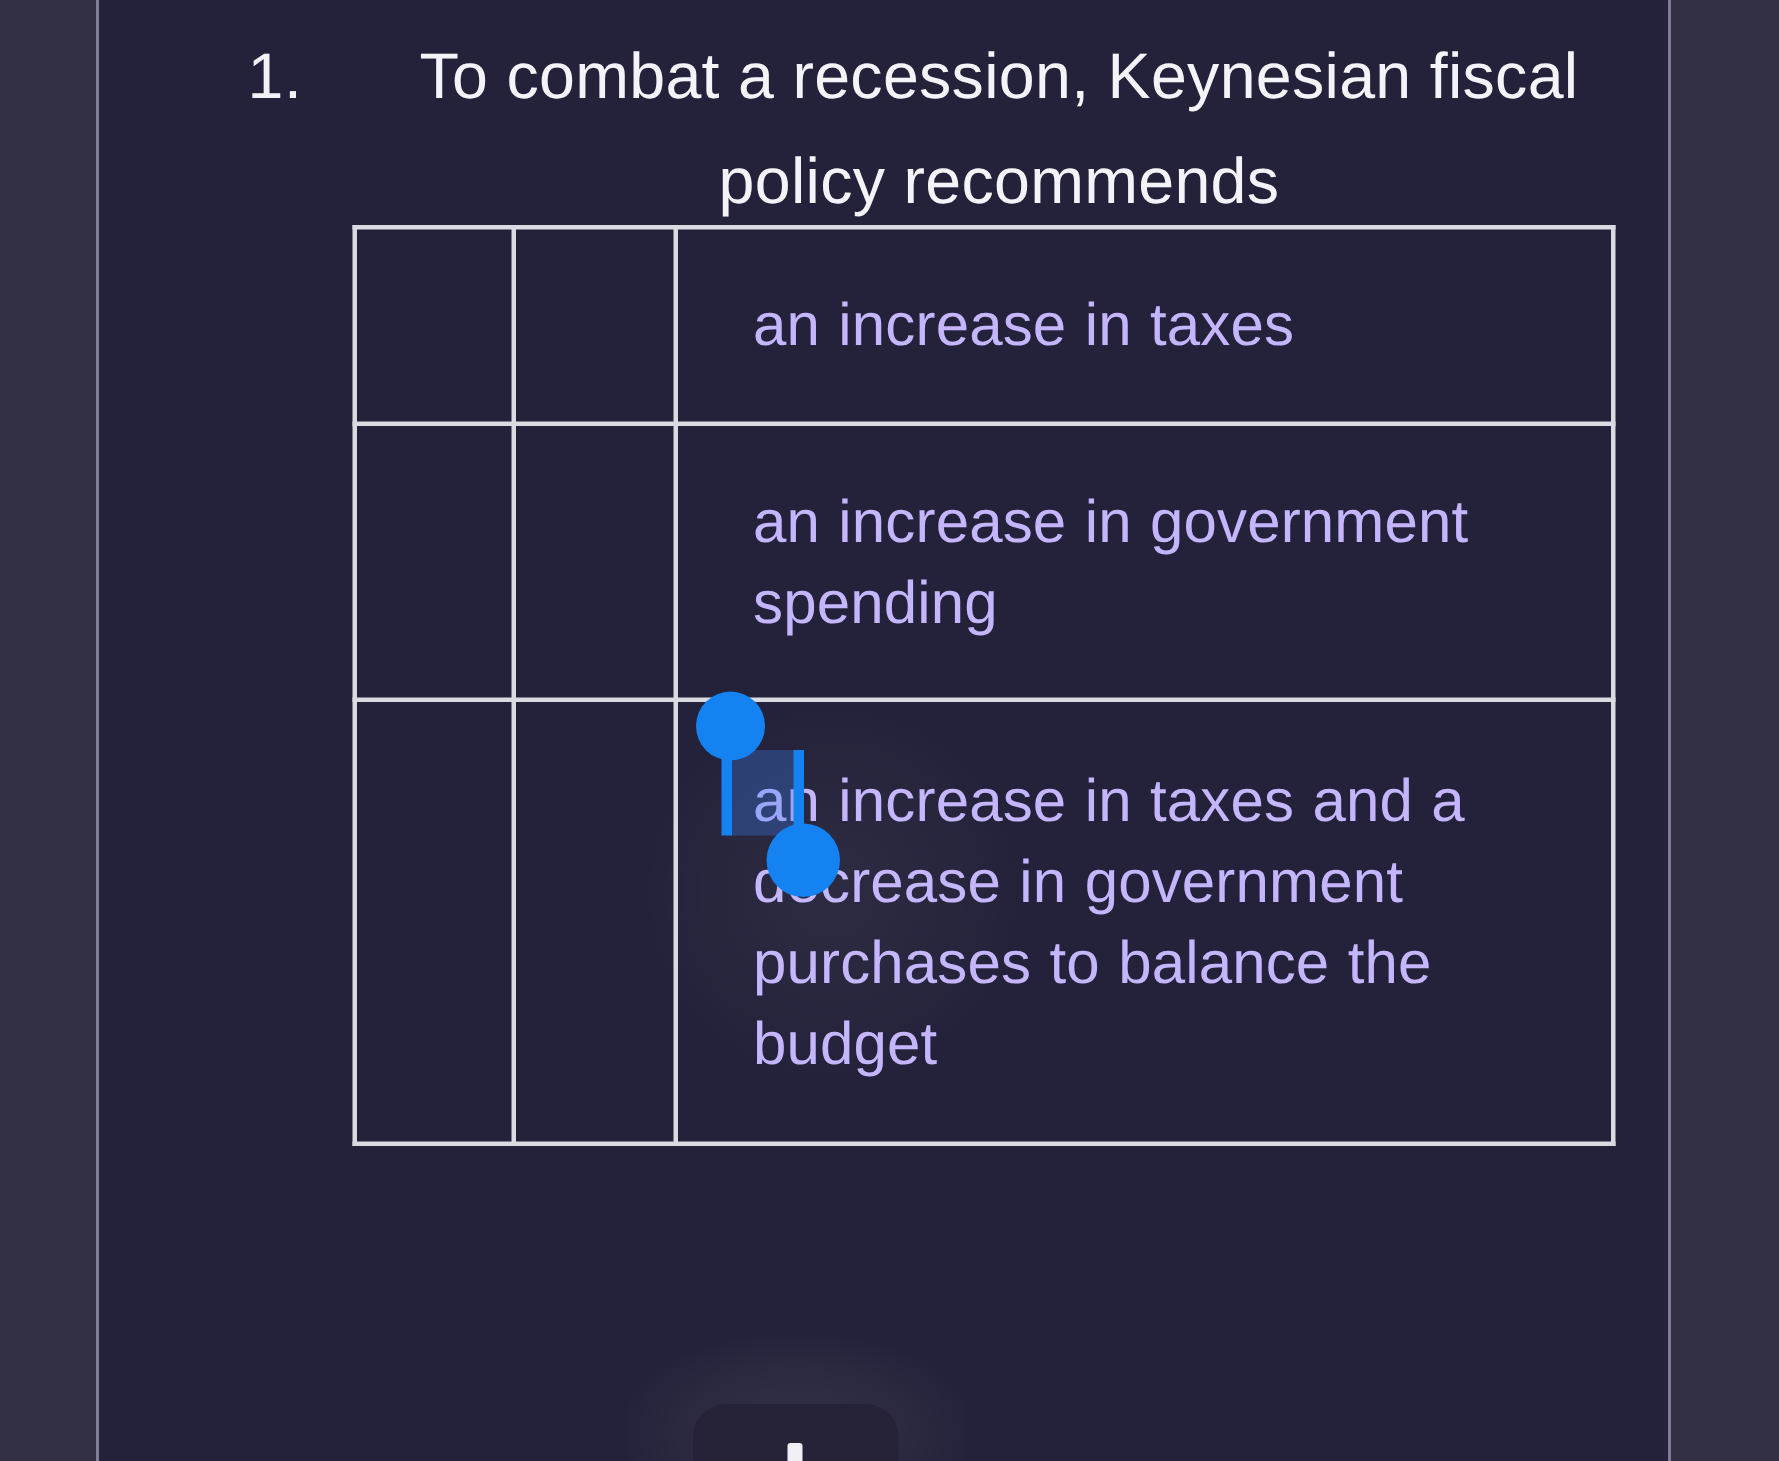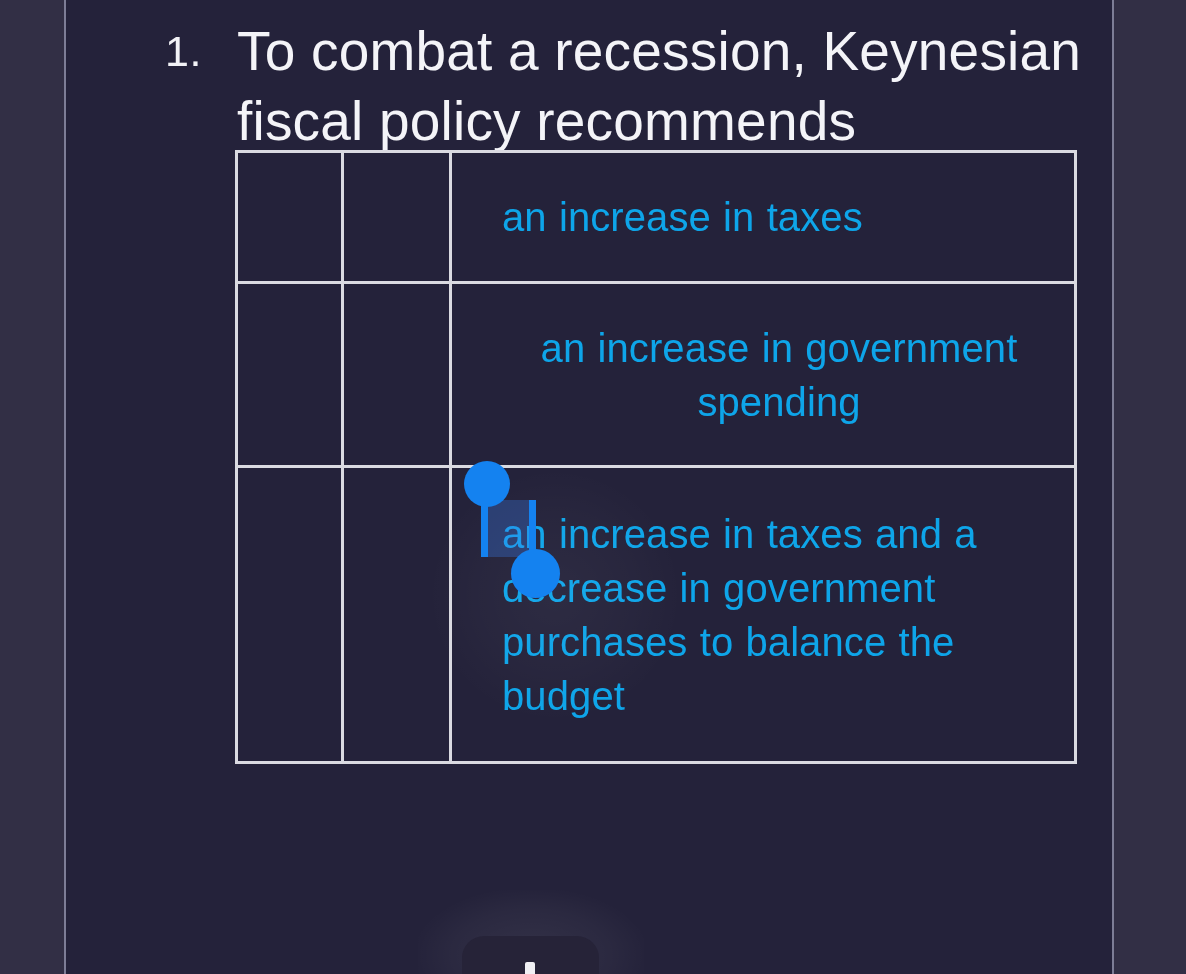--- a/index.html
+++ b/index.html
@@ -49,23 +49,24 @@
     width: 72px;
     color: #f2f2f6;
     font-size: 43px;
     line-height: 70px;
     text-align: left;
     letter-spacing: 0.5px;
   }
   #question-text {
     flex: 1 1 auto;
     color: #f4f4f8;
-    font-size: 55px;
+    font-size: 43px;
     line-height: 70px;
     letter-spacing: 0.2px;
+    text-align: center;
   }
 
   
   #options-table {
     position: absolute;
     left: 169px;  
     top: 150px;
     width: 830px;
     border-collapse: collapse;
     table-layout: fixed;
@@ -73,31 +74,31 @@
   #options-table td {
     border: 3px solid #dadae1;
     vertical-align: middle;
     padding: 0;
   }
   td.col-mark  { width: 103px; }
   td.col-radio { width: 105px; }
   td.col-text  { width: 622px; }
 
   .option-text {
-    color: #0ea5e9;
+    color: #c4b5fd;
     font-size: 40px;
     line-height: 54px;
     padding: 10px 18px 10px 50px;
     letter-spacing: 0.1px;
     word-spacing: 1px;
   }
   .option-text.italic { font-style: italic; }
 
   tr.row-1 td { height: 128px; }
-  tr.row-2 td { height: 181px; text-align: center; }
+  tr.row-2 td { height: 181px; }
   tr.row-3 td { height: 293px; }
   tr.row-4 td { height: 184px; }
 
   
   #selection-layer {
     position: absolute;
     left: 0; top: 0;
     width: 1186px; height: 974px;
     pointer-events: none;
   }

